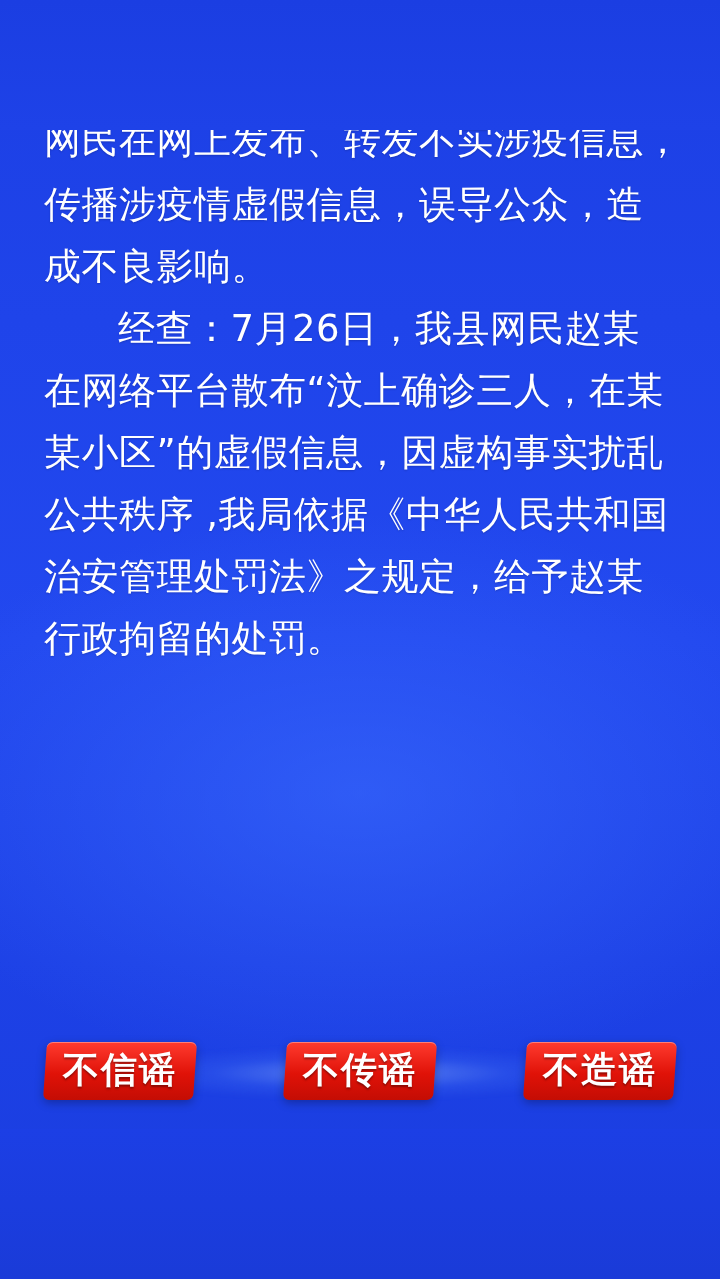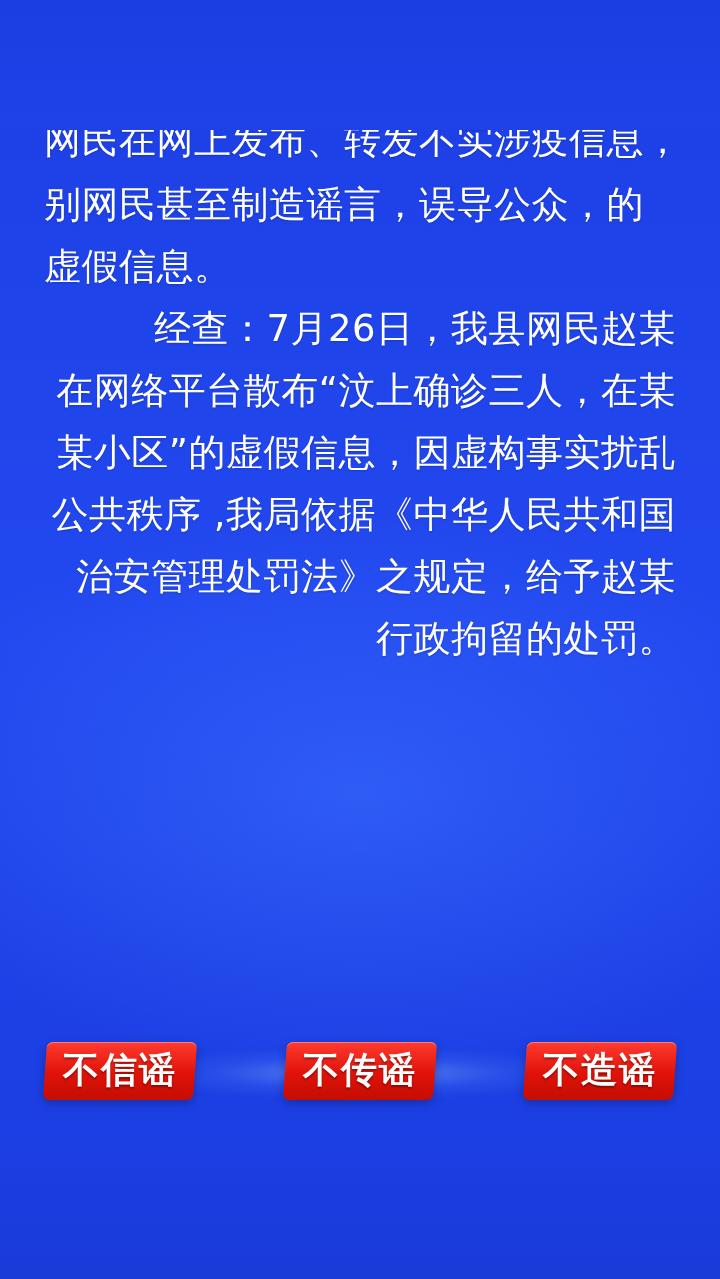--- a/index.html
+++ b/index.html
@@ -49,21 +49,20 @@
     letter-spacing: 0.5px;
     font-weight: 500;
     text-shadow: 0 1px 2px rgba(0,0,0,0.18);
   }
   .para {
     margin: 0;
     text-indent: 0;
   }
   .para.indent {
     text-indent: 74px;
-    text-align: right;
   }
   
   .clipped-line {
     height: 44px;
     overflow: hidden;
     position: relative;
   }
   .clipped-line .inner {
     position: absolute;
     left: 0;
@@ -116,21 +115,21 @@
   <div class="band-top"></div>
   <div class="band-bottom"></div>
 
   <div class="content">
     <div class="text-body">
 
       <div class="clipped-line">
         <div class="inner para">网民在网上发布、转发不实涉疫信息，极个</div>
       </div>
 
-      <p class="para">别网民甚至制造谣言，误导公众，的虚假信息。</p>
+      <p class="para">传播涉疫情虚假信息，误导公众，造成不良影响。</p>
 
       <p class="para indent">经查：7月26日，我县网民赵某在网络平台散布“汶上确诊三人，在某某小区”的虚假信息，因虚构事实扰乱公共秩序 ,我局依据《中华人民共和国治安管理处罚法》之规定，给予赵某行政拘留的处罚。</p>
 
 
     </div>
   </div>
 
   <div class="slogan-glow"></div>
 
   <div class="slogans">

